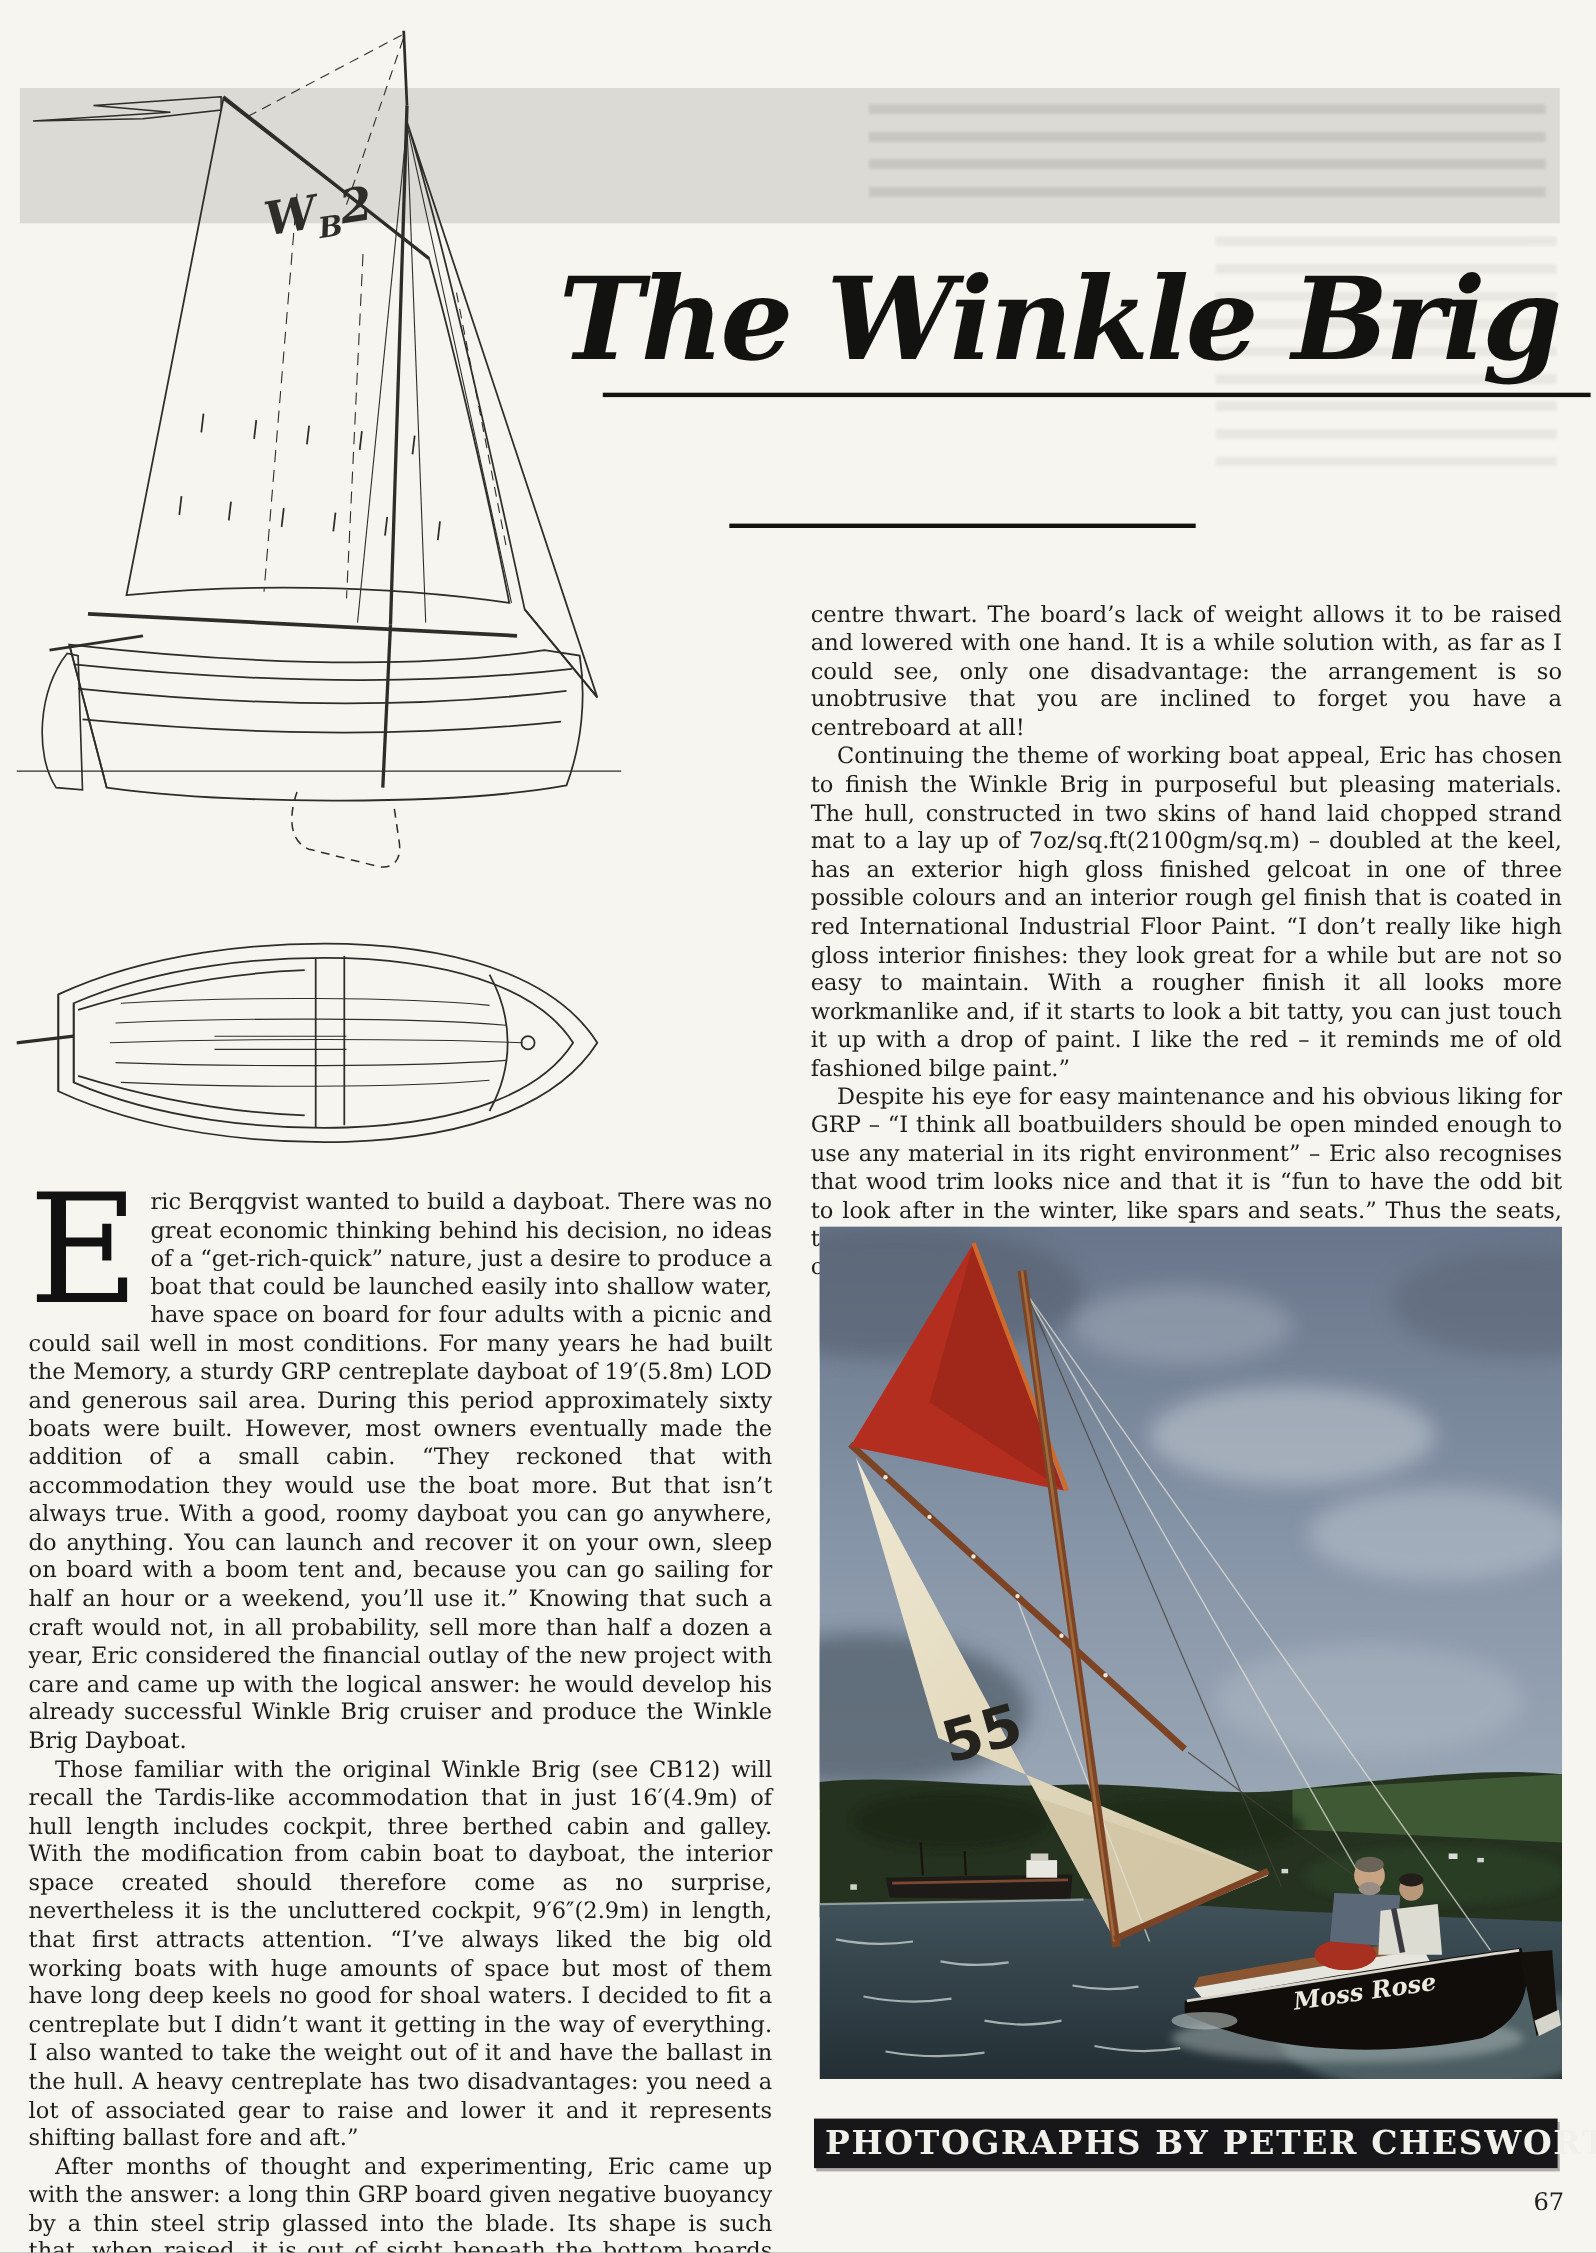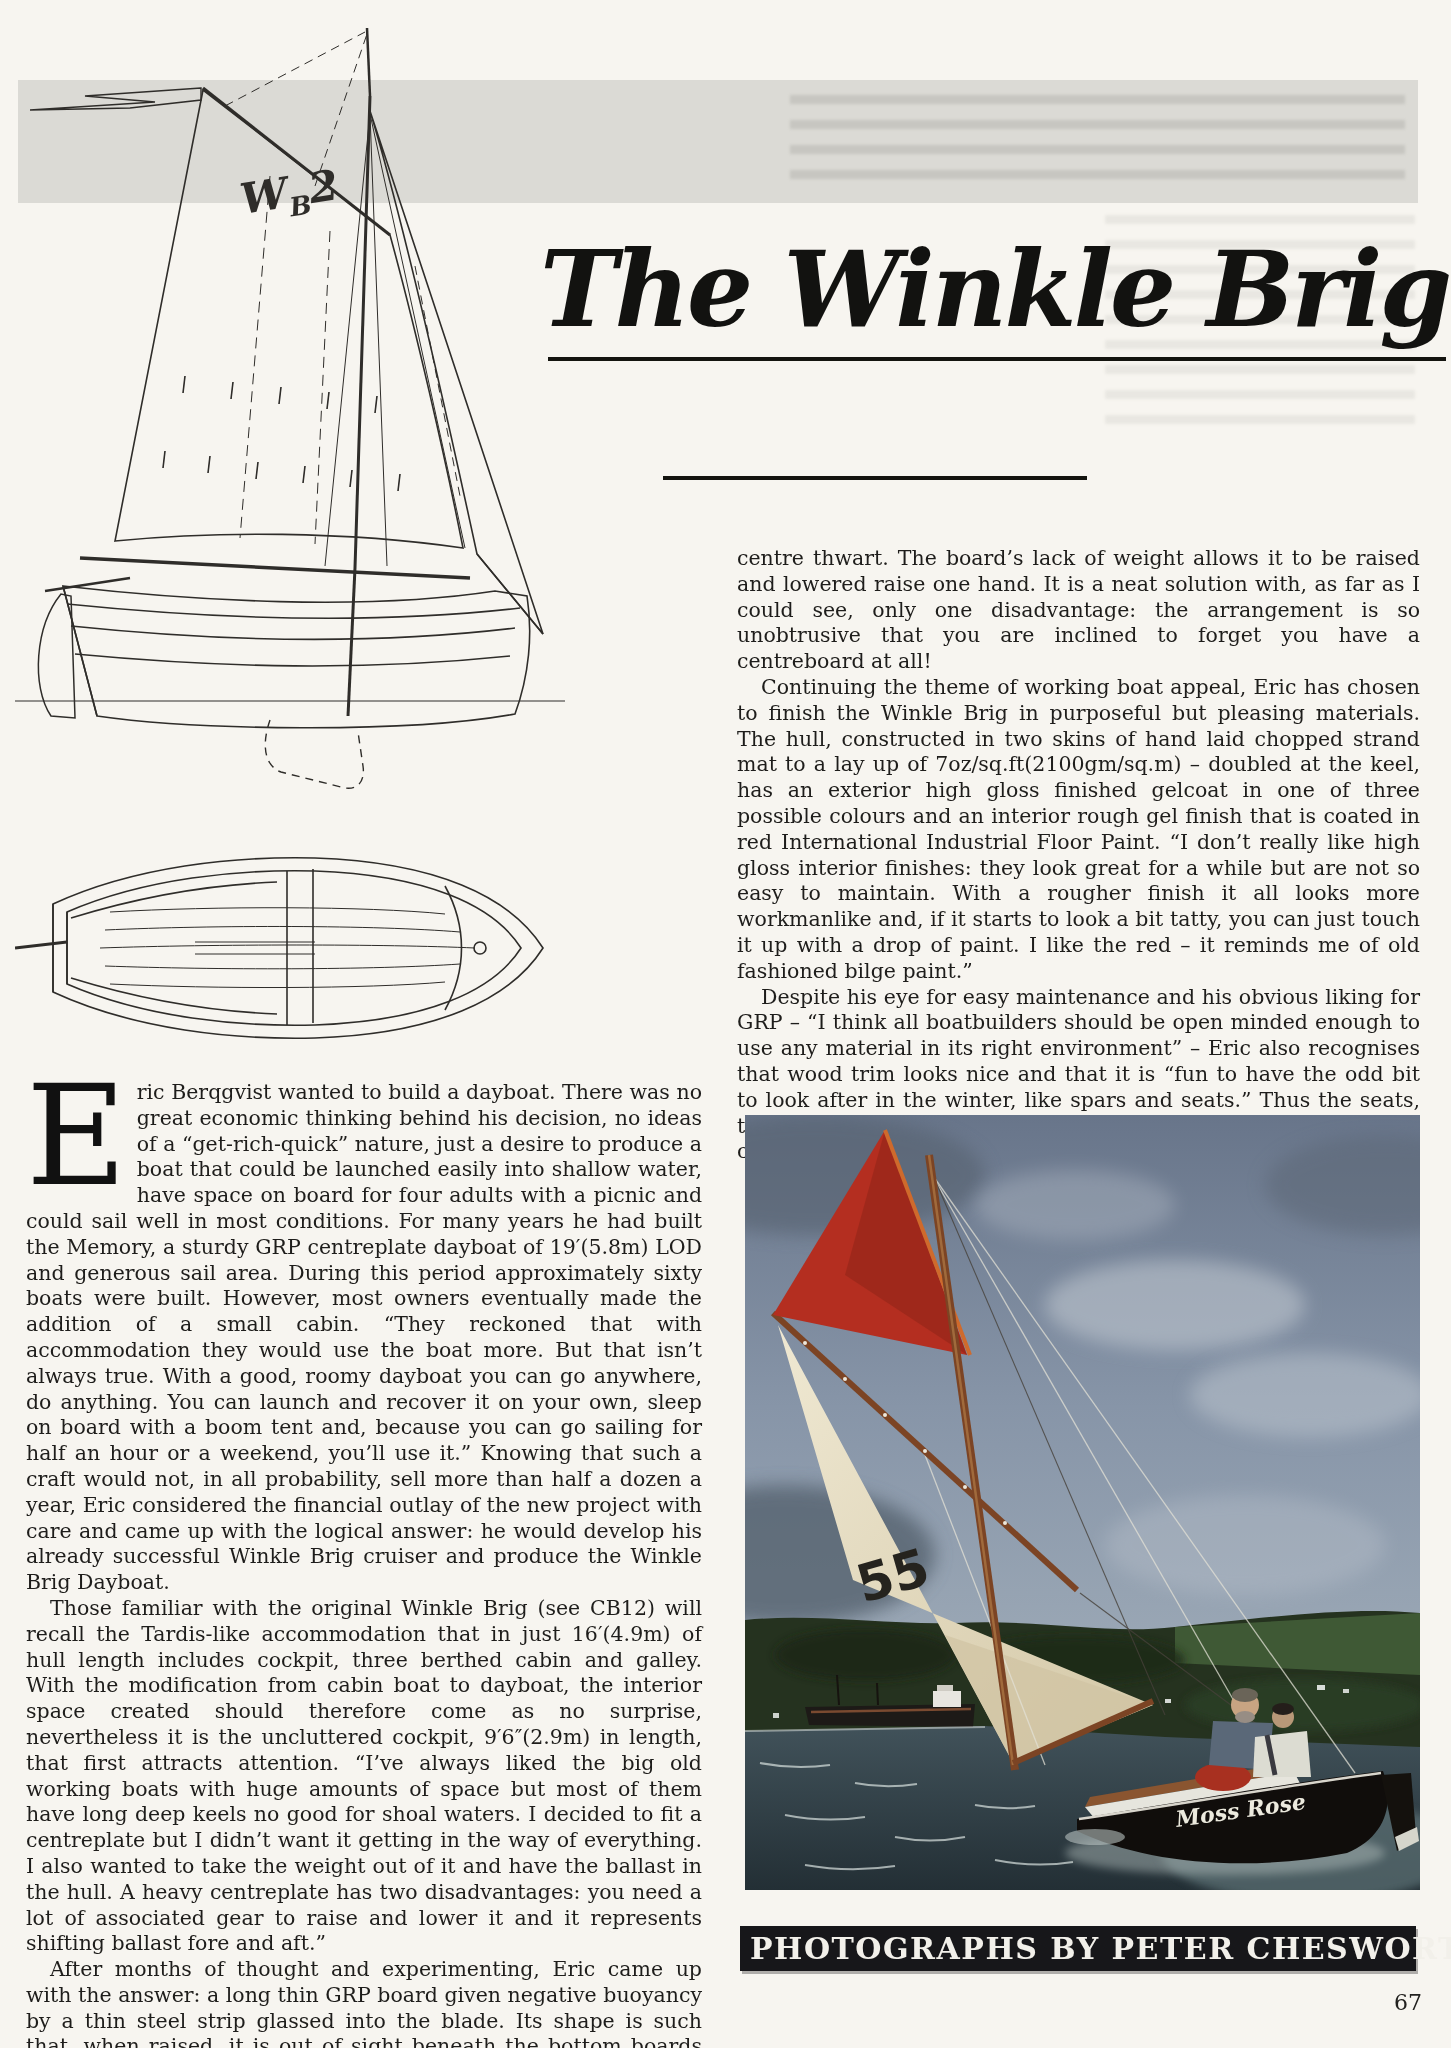--- a/index.html
+++ b/index.html
@@ -6,21 +6,21 @@
   .page{position:relative;width:1451px;height:2048px;background:#f7f5f0;overflow:hidden;
         font-family:"DejaVu Serif",serif;color:#1e1d1b;}
   .band{position:absolute;left:18px;top:80px;width:1400px;height:123px;background:#dbdad5;}
   .ghost{position:absolute;background:repeating-linear-gradient(180deg,rgba(120,120,112,.20) 0 9px,rgba(0,0,0,0) 9px 25px);filter:blur(1.6px);}
   .ghost-a{left:790px;top:95px;width:615px;height:100px;}
   .ghost-b{left:1105px;top:215px;width:310px;height:225px;opacity:.55;}
   .standfirst{position:absolute;left:320px;top:92px;width:860px;text-align:center;
         font-style:italic;font-size:41px;line-height:51px;color:#151513;}
   .title{position:absolute;font-style:italic;font-weight:bold;line-height:1;color:#121210;
         letter-spacing:-3px;text-align:center;white-space:nowrap;}
-  .title1{left:540px;top:238px;width:880px;font-size:104px;text-align:center;}
+  .title1{left:508px;top:238px;width:880px;font-size:104px;text-align:center;}
   .title2{left:650px;top:360px;width:445px;font-size:104px;}
   .rule{position:absolute;height:4px;background:#14140f;}
   .rule1{left:548px;top:357px;width:898px;}
   .rule2{left:663px;top:476px;width:424px;}
   .col{position:absolute;text-align:justify;font-size:20.5px;line-height:25.8px;}
   .col-right{left:737px;top:546px;width:683px;height:525px;}
   .col-left{left:26px;top:1080px;width:676px;height:915px;}
   .col p{margin:0;padding:0;}
   .col p.ind{text-indent:24px;}
   .dropcap{float:left;font-size:138px;line-height:102px;padding:6px 10px 0 0;color:#111;}
@@ -124,21 +124,21 @@
   </svg>
 
   <div class="standfirst">
   </div>
 
   <div class="title title1">The Winkle Brig</div>
   <div class="rule rule1"></div>
   <div class="rule rule2"></div>
 
   <div class="col col-right">
-    <p>centre thwart. The board’s lack of weight allows it to be raised and lowered raise one hand. It is a neat solution with, as far as I could see, only one disadvantage: the arrangement is so unobtrusive that you are inclined to forget you have a centreboard at all!</p>
+    <p>centre thwart. The board’s lack of weight allows it to be raised and lowered with one hand. It is a while solution with, as far as I could see, only one disadvantage: the arrangement is so unobtrusive that you are inclined to forget you have a centreboard at all!</p>
     <p class="ind">Continuing the theme of working boat appeal, Eric has chosen to finish the Winkle Brig in purposeful but pleasing materials. The hull, constructed in two skins of hand laid chopped strand mat to a lay up of 7oz/sq.ft(2100gm/sq.m) – doubled at the keel, has an exterior high gloss finished gelcoat in one of three possible colours and an interior rough gel finish that is coated in red International Industrial Floor Paint. “I don’t really like high gloss interior finishes: they look great for a while but are not so easy to maintain. With a rougher finish it all looks more workmanlike and, if it starts to look a bit tatty, you can just touch it up with a drop of paint. I like the red – it reminds me of old fashioned bilge paint.”</p>
     <p class="ind">Despite his eye for easy maintenance and his obvious liking for GRP – “I think all boatbuilders should be open minded enough to use any material in its right environment” – Eric also recognises that wood trim looks nice and that it is “fun to have the odd bit to look after in the winter, like spars and seats.” Thus the seats, two aft side benches and one centre thwart, are in solid teak and can be easily removed by simply unscrewing them from</p>
   </div>
 
   <div class="col col-left">
     <p>
       <span class="dropcap">E</span><span>ric Berqgvist wanted to build a dayboat. There was no great economic thinking behind his decision, no ideas of a “get-rich-quick” nature, just a desire to produce a boat that could be launched easily into shallow water, have space on board for four adults with a picnic and could sail well in most conditions. For many years he had built the Memory, a sturdy GRP centreplate dayboat of 19′(5.8m) LOD and generous sail area. During this period approximately sixty boats were built. However, most owners eventually made the addition of a small cabin. “They reckoned that with accommodation they would use the boat more. But that isn’t always true. With a good, roomy dayboat you can go anywhere, do anything. You can launch and recover it on your own, sleep on board with a boom tent and, because you can go sailing for half an hour or a weekend, you’ll use it.” Knowing that such a craft would not, in all probability, sell more than half a dozen a year, Eric considered the financial outlay of the new project with care and came up with the logical answer: he would develop his already successful Winkle Brig cruiser and produce the Winkle Brig Dayboat.</span>
     </p>
     <p class="ind">Those familiar with the original Winkle Brig (see CB12) will recall the Tardis-like accommodation that in just 16′(4.9m) of hull length includes cockpit, three berthed cabin and galley. With the modification from cabin boat to dayboat, the interior space created should therefore come as no surprise, nevertheless it is the uncluttered cockpit, 9′6″(2.9m) in length, that first attracts attention. “I’ve always liked the big old working boats with huge amounts of space but most of them have long deep keels no good for shoal waters. I decided to fit a centreplate but I didn’t want it getting in the way of everything. I also wanted to take the weight out of it and have the ballast in the hull. A heavy centreplate has two disadvantages: you need a lot of associated gear to raise and lower it and it represents shifting ballast fore and aft.”</p>
     <p class="ind">After months of thought and experimenting, Eric came up with the answer: a long thin GRP board given negative buoyancy by a thin steel strip glassed into the blade. Its shape is such that, when raised, it is out of sight beneath the bottom boards and all that is visible is a narrow vertical case which houses the control gear and also acts as the support for the</p>

